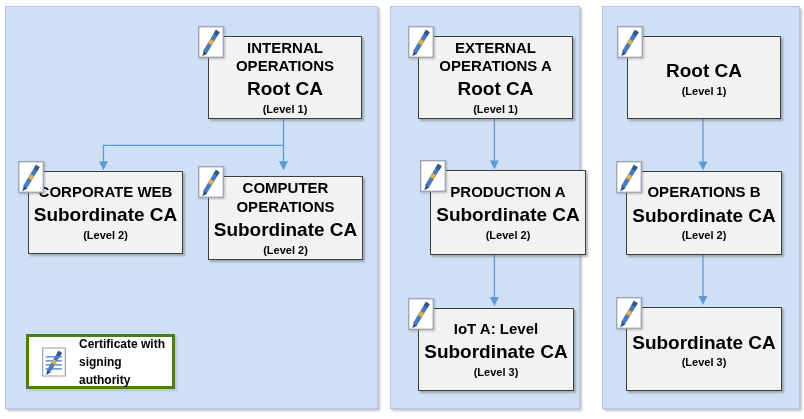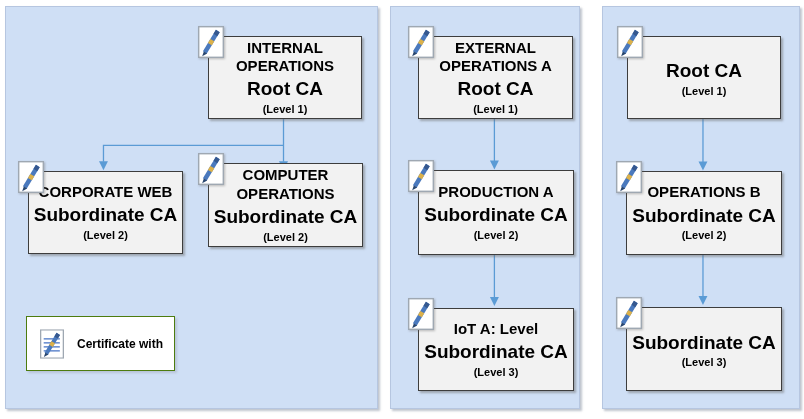--- a/index.html
+++ b/index.html
@@ -21,22 +21,22 @@
         display:flex;flex-direction:column;align-items:center;justify-content:center;
         text-align:center;color:#000;}
   .node .title{font-size:15px;line-height:1.22;max-width:140px;}
   .node .subtitle{font-size:19px;line-height:1.2;margin-top:3px;}
   .node .level{font-size:11px;line-height:1.2;margin-top:2px;}
 
   .badge{position:absolute;left:-11px;top:-11px;width:26px;height:32px;
          filter:drop-shadow(1.5px 1.5px 1px rgba(100,100,100,.4));}
   .badge svg{width:26px;height:32px;display:block;}
 
-  .legend{position:absolute;left:20px;top:309px;width:149px;height:55px;
-          background:var(--legend-bg);border:1px solid #4d7c0f;box-sizing:border-box;
+  .legend{position:absolute;left:20px;top:327px;width:149px;height:55px;
+          background:var(--legend-bg);border:3px solid #4d7c0f;box-sizing:border-box;
           box-shadow:2px 2px 2px rgba(150,160,175,.4);
           display:flex;align-items:center;}
   .legend .licon{width:24px;height:30px;margin-left:13px;flex:0 0 auto;}
   .legend .ltext{font-size:12px;line-height:1.5;margin-left:13px;color:#000;}
 </style>
 </head>
 <body>
 
 <svg width="0" height="0" style="position:absolute" aria-hidden="true">
   <defs>
@@ -87,37 +87,38 @@
       <span class="badge">
         <svg viewBox="0 0 26 32">
             <use href="#icon-cert-pen"></use>
           </svg>
         </span>
       <div class="title">CORPORATE WEB</div>
       <div class="subtitle">Subordinate CA</div>
       <div class="level">(Level 2)</div>
     </div>
 
-    <div class="node" style="left:202px;top:156px;width:155px;height:84px;">
+    <div class="node" style="left:202px;top:169px;width:155px;height:84px;">
       <span class="badge">
         <svg viewBox="0 0 26 32">
             <use href="#icon-cert-pen"></use>
           </svg>
         </span>
       <div class="title">COMPUTER OPERATIONS</div>
       <div class="subtitle">Subordinate CA</div>
       <div class="level">(Level 2)</div>
     </div>
 
     <div class="legend">
       <svg class="licon" viewBox="0 0 26 32">
         <use href="#icon-cert-pen-lines"></use>
         </svg>
       <div class="ltext">
         <div>Certificate with</div>
+        <div>signing authority</div>
       </div>
     </div>
   </section>
 
   <section class="panel" id="panel-2">
     <svg class="connsvg" viewBox="0 0 190 403">
       <path class="conn" d="M104.5,112 V154.5"></path>
       <polygon class="chead" points="104.5,163 100,154 109,154"></polygon>
       <path class="conn" d="M104.5,248 V292.5"></path>
       <polygon class="chead" points="104.5,301 100,292 109,292"></polygon>
@@ -127,21 +128,21 @@
       <span class="badge">
         <svg viewBox="0 0 26 32">
             <use href="#icon-cert-pen"></use>
           </svg>
         </span>
       <div class="title">EXTERNAL OPERATIONS A</div>
       <div class="subtitle">Root CA</div>
       <div class="level">(Level 1)</div>
     </div>
 
-    <div class="node" style="left:27px;top:163px;width:156px;height:85px;">
+    <div class="node" style="left:39px;top:163px;width:156px;height:85px;">
       <span class="badge">
         <svg viewBox="0 0 26 32">
             <use href="#icon-cert-pen"></use>
           </svg>
         </span>
       <div class="title">PRODUCTION A</div>
       <div class="subtitle">Subordinate CA</div>
       <div class="level">(Level 2)</div>
     </div>
 

